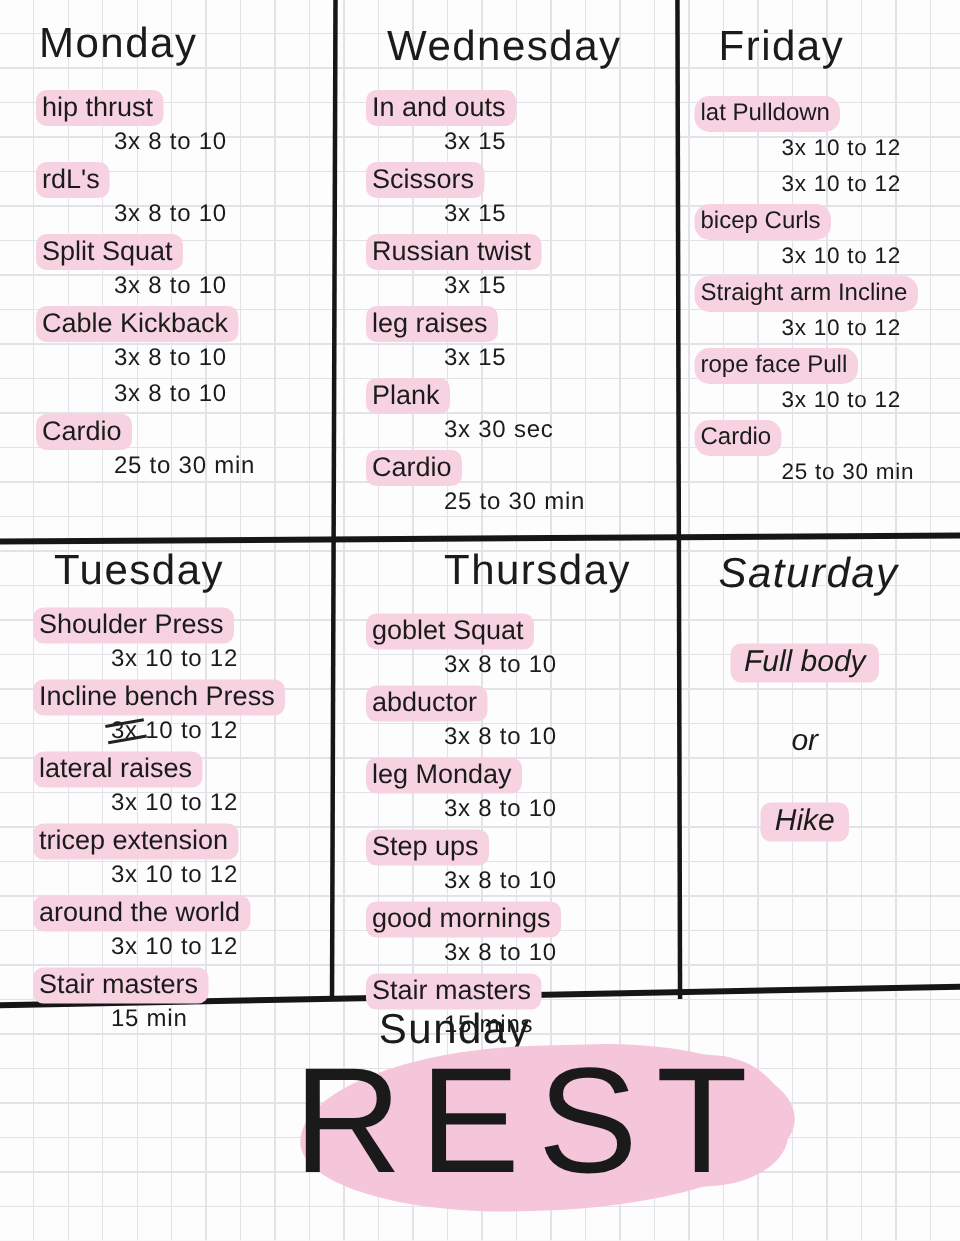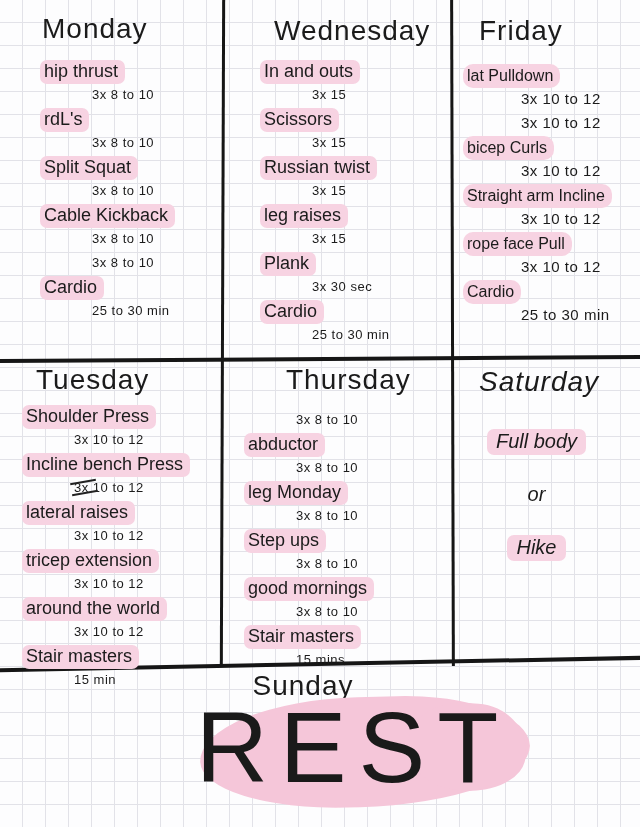--- a/index.html
+++ b/index.html
@@ -39,50 +39,50 @@
     display: inline-block;
     font-size: 18px;
     line-height: 21px;
     padding: 1px 7px 2px 4px;
     border-radius: 7px;
     background: #f7d3e2;
     white-space: nowrap;
   }
   .ex-name.nohl { background: transparent; }
   .ex-reps {
-    font-size: 13px;
+    font-size: 16px;
     line-height: 21px;
     margin-left: 52px;
     letter-spacing: 0.5px;
     white-space: nowrap;
     position: relative;
   }
   .ex-reps.scribbled::before {
     content: "";
     position: absolute;
     left: -3px; top: 4px;
     width: 26px; height: 9px;
     border-top: 2px solid #222;
     border-bottom: 2px solid #222;
     transform: rotate(-10deg);
   }
 
   
-  #monday    { left: 0;     top: 0;     width: 221px; height: 357px; padding: 12px 4px 0 40px; }
+  #monday    { left: 0;     top: 0;     width: 221px; height: 357px; padding: 12px 4px 0 24px; }
   #monday .day-header { margin: 0 0 14px 2px; }
-  #wednesday { left: 224px; top: 0;     width: 228px; height: 357px; padding: 14px 4px 0 36px; }
+  #wednesday { left: 224px; top: 0;     width: 228px; height: 357px; padding: 14px 4px 0 20px; }
   #wednesday .day-header { margin: 0 0 12px 14px; }
   #friday    { left: 455px; top: 0;     width: 185px; height: 357px; padding: 14px 2px 0 8px; }
   #friday .day-header { margin: 0 0 16px 16px; }
   #friday .ex-name { font-size: 16px; border-radius: 10px; }
   #friday .ex-reps { margin-left: 58px; font-size: 15px; }
   #tuesday   { left: 0;     top: 357px; width: 257px; height: 308px; padding: 6px 4px 0 22px; }
   #tuesday .day-header { margin: 0 0 8px 14px; }
   #thursday  { left: 224px; top: 357px; width: 228px; height: 308px; padding: 6px 4px 0 20px; }
-  #thursday .day-header { margin: 0 0 12px 10px; padding-left: 32px; }
+  #thursday .day-header { margin: 0 0 12px 20px; padding-left: 32px; }
   #saturday  { left: 455px; top: 357px; width: 185px; height: 316px; padding: 8px 2px 0 8px; font-style: italic; }
   #saturday .day-header { margin: 0 0 30px 16px; }
   #saturday .items { text-align: center; transform: translateX(-14px); }
   #saturday .item { margin-bottom: 27px; }
   #saturday .ex-name { font-size: 20px; padding: 2px 9px 3px; }
 
   
   #sunday { left: 0; top: 665px; width: 640px; height: 162px; }
   #sunday .day-header {
     text-align: center;
@@ -171,21 +171,21 @@
         <div class="item"><span class="ex-name">lateral raises</span><div class="ex-reps">3x 10 to 12</div></div>
         <div class="item"><span class="ex-name">tricep extension</span><div class="ex-reps">3x 10 to 12</div></div>
         <div class="item"><span class="ex-name">around the world</span><div class="ex-reps">3x 10 to 12</div></div>
         <div class="item"><span class="ex-name">Stair masters</span><div class="ex-reps">15 min</div></div>
       </div>
   </section>
 
   <section class="cell" id="thursday">
     <h2 class="day-header">Thursday</h2>
     <div class="items">
-        <div class="item"><div class="ex-reps">3x 8 to 10</div></div>
+        <div class="item"><span class="ex-name">goblet Squat</span><div class="ex-reps">3x 8 to 10</div></div>
         <div class="item"><span class="ex-name">abductor</span><div class="ex-reps">3x 8 to 10</div></div>
         <div class="item"><span class="ex-name">leg Monday</span><div class="ex-reps">3x 8 to 10</div></div>
         <div class="item"><span class="ex-name">Step ups</span><div class="ex-reps">3x 8 to 10</div></div>
         <div class="item"><span class="ex-name">good mornings</span><div class="ex-reps">3x 8 to 10</div></div>
         <div class="item"><span class="ex-name">Stair masters</span><div class="ex-reps">15 mins</div></div>
       </div>
   </section>
 
   <section class="cell" id="saturday">
     <h2 class="day-header">Saturday</h2>

